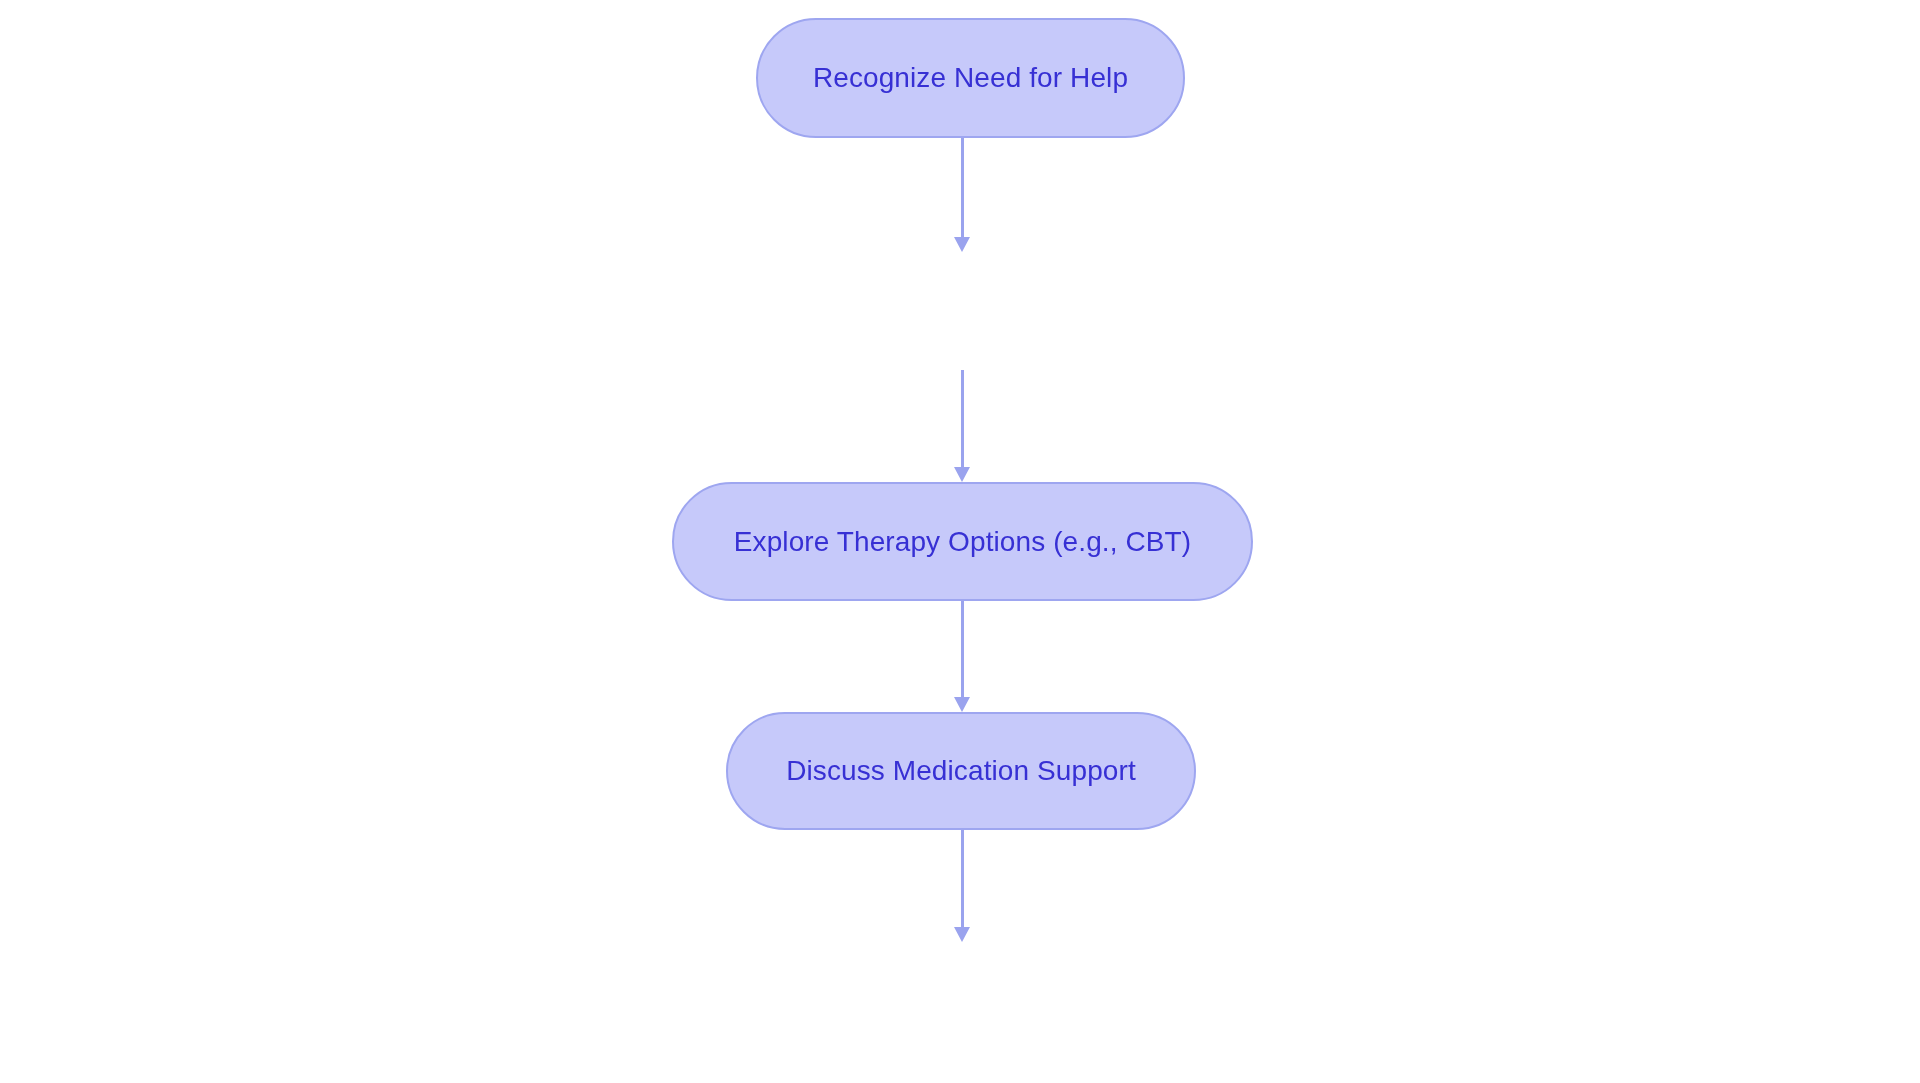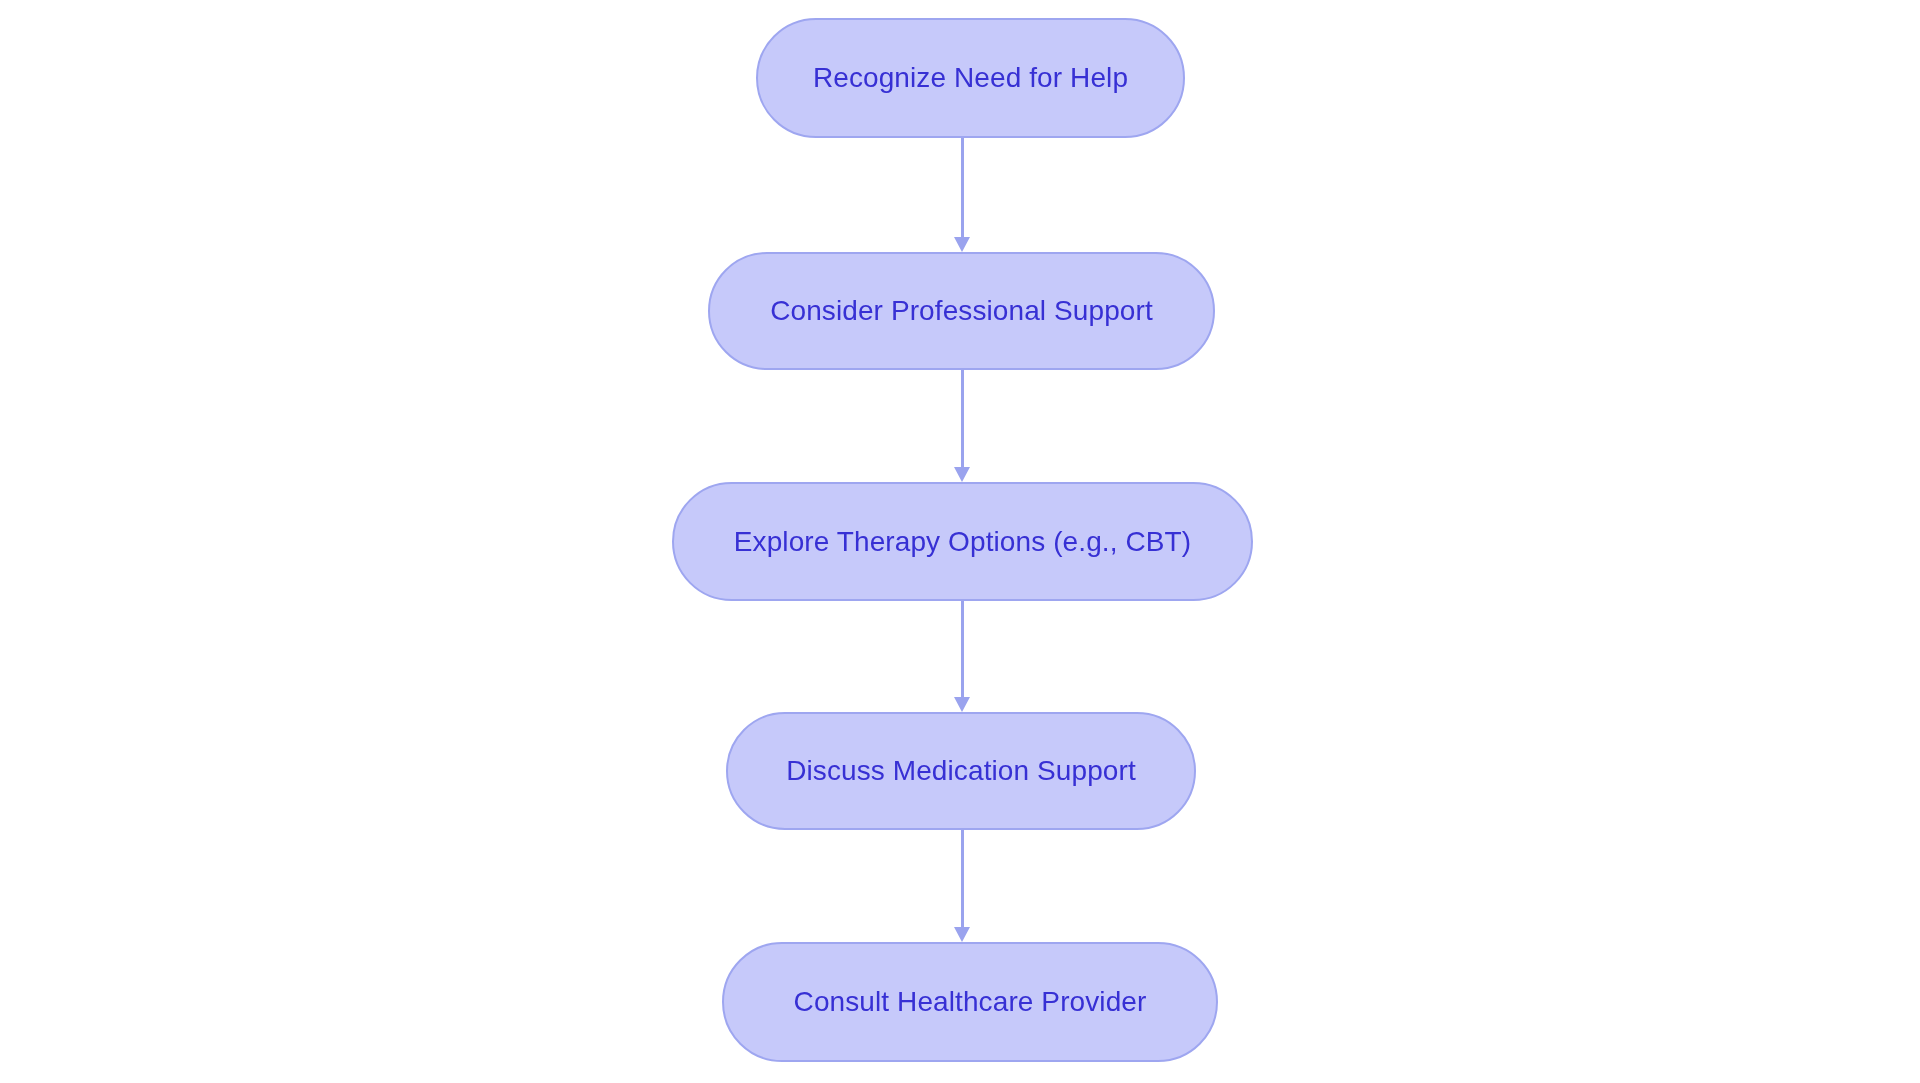--- a/index.html
+++ b/index.html
@@ -90,29 +90,23 @@
 
   <div class="edge" style="left:961px; top:830px; height:112px;">
     <div class="edge-line" style="height:97px;"></div>
     <div class="edge-head" style="top:97px;"></div>
   </div>
 
   <div class="node" style="left:756px; top:18px; width:429px; height:120px;">
     <span class="node-label">Recognize Need for Help</span>
   </div>
 
-  <div class="node" style="left:708px; top:252px; width:507px; height:118px;">
-    <span class="node-label">Consider Professional Support</span>
-  </div>
 
   <div class="node" style="left:672px; top:482px; width:581px; height:119px;text-align:right;">
     <span class="node-label">Explore Therapy Options (e.g., CBT)</span>
   </div>
 
   <div class="node" style="left:726px; top:712px; width:470px; height:118px;">
     <span class="node-label">Discuss Medication Support</span>
   </div>
 
-  <div class="node" style="left:722px; top:942px; width:496px; height:120px;">
-    <span class="node-label">Consult Healthcare Provider</span>
-  </div>
 
 </div>
 
 </body></html>

